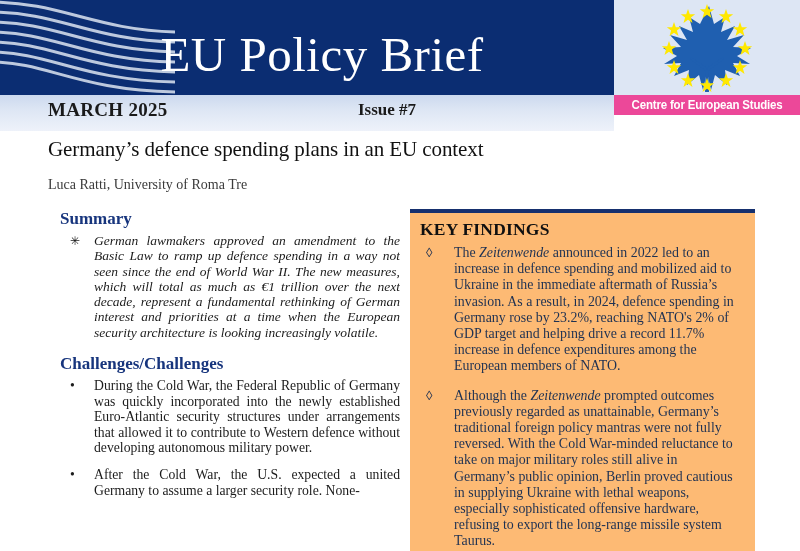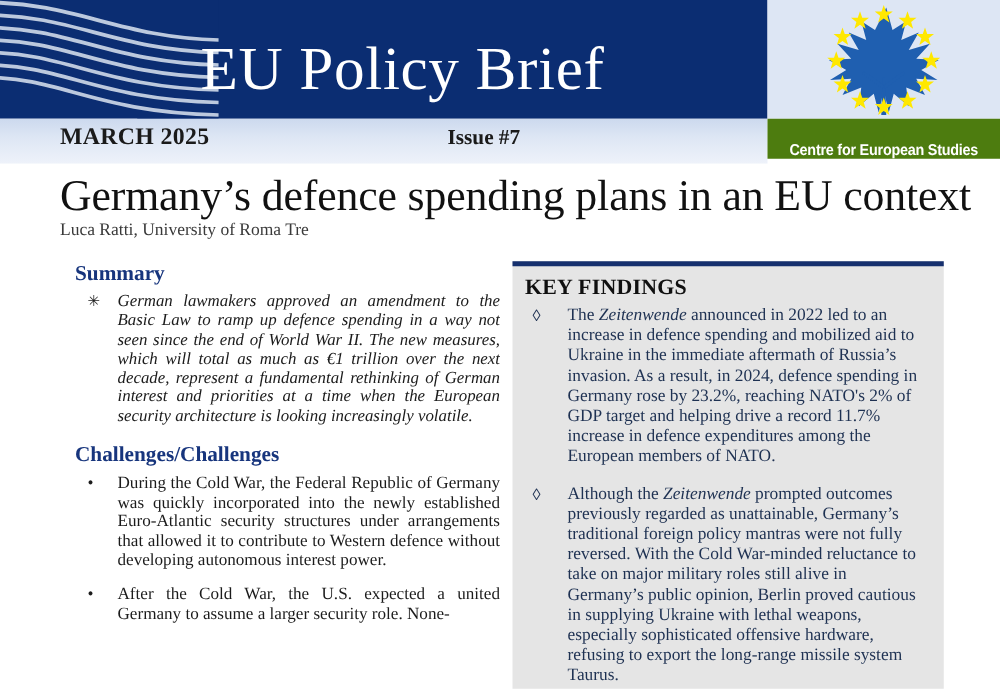--- a/index.html
+++ b/index.html
@@ -88,40 +88,40 @@
     background: #dde6f4;
     display: flex;
     align-items: center;
     justify-content: center;
   }
   .mast-logo-panel svg { display: block; }
   .mast-cesbar {
     position: absolute;
     left: 614px; top: 95px;
     width: 186px;
-    height: 32px;
-    background: #4d7c0f;
+    height: 20px;
+    background: #ec4899;
     display: flex;
-    align-items: flex-end;
+    align-items: center;
     justify-content: center;
   }
   .mast-cesbar span {
     color: #ffffff;
     font-family: "Liberation Sans", sans-serif;
     font-size: 12.5px;
     font-weight: 700;
     letter-spacing: -0.2px;
     transform: scaleX(0.92);
   }
 
   
   .headline {
     position: absolute;
     left: 48px; top: 137px;
-    font-size: 35px;
+    font-size: 21px;
     color: #111111;
     letter-spacing: -0.1px;
     white-space: nowrap;
   }
   .byline {
     position: absolute;
     left: 48px; top: 177px;
     font-size: 14px;
     color: #3a3a3a;
   }
@@ -169,21 +169,21 @@
     line-height: 15.3px;
   }
   ul.bul.italic li .mark { font-style: normal; font-size: 12px; top: 1px; }
 
   
   .col-right {
     position: absolute;
     left: 410px; top: 209px;
     width: 345px;
     height: 342px;
-    background: #e5e5e5;
+    background: #fdba74;
     border-top: 4px solid #16306e;
     box-sizing: border-box;
     overflow: hidden;
   }
   .kf-inner {
     padding: 6px 14px 0 10px;
   }
   .kf-head {
     color: #101010;
     font-size: 17.5px;
@@ -291,21 +291,21 @@
     <li>
       <span class="mark">✳</span>
       <span>German lawmakers approved an amendment to the Basic Law to ramp up defence spending in a way not seen since the end of World War II. The new measures, which will total as much as €1 trillion over the next decade, represent a fundamental rethinking of German interest and priorities at a time when the European security architecture is looking increasingly volatile.</span>
     </li>
   </ul>
 
   <h2 class="sec-head second">Challenges/Challenges</h2>
   <ul class="bul">
     <li>
       <span class="mark">•</span>
-      <span>During the Cold War, the Federal Republic of Germany was quickly incorporated into the newly established Euro-Atlantic security structures under arrangements that allowed it to contribute to Western defence without developing autonomous interest power.</span>
+      <span>During the Cold War, the Federal Republic of Germany was quickly incorporated into the newly established Euro-Atlantic security structures under arrangements that allowed it to contribute to Western defence without developing autonomous military power.</span>
     </li>
     <li>
       <span class="mark">•</span>
       <span>After the Cold War, the U.S. expected a united Germany to assume a larger security role. None-</span>
     </li>
   </ul>
 </div>
 
 <div class="col-right">
   <div class="kf-inner">

